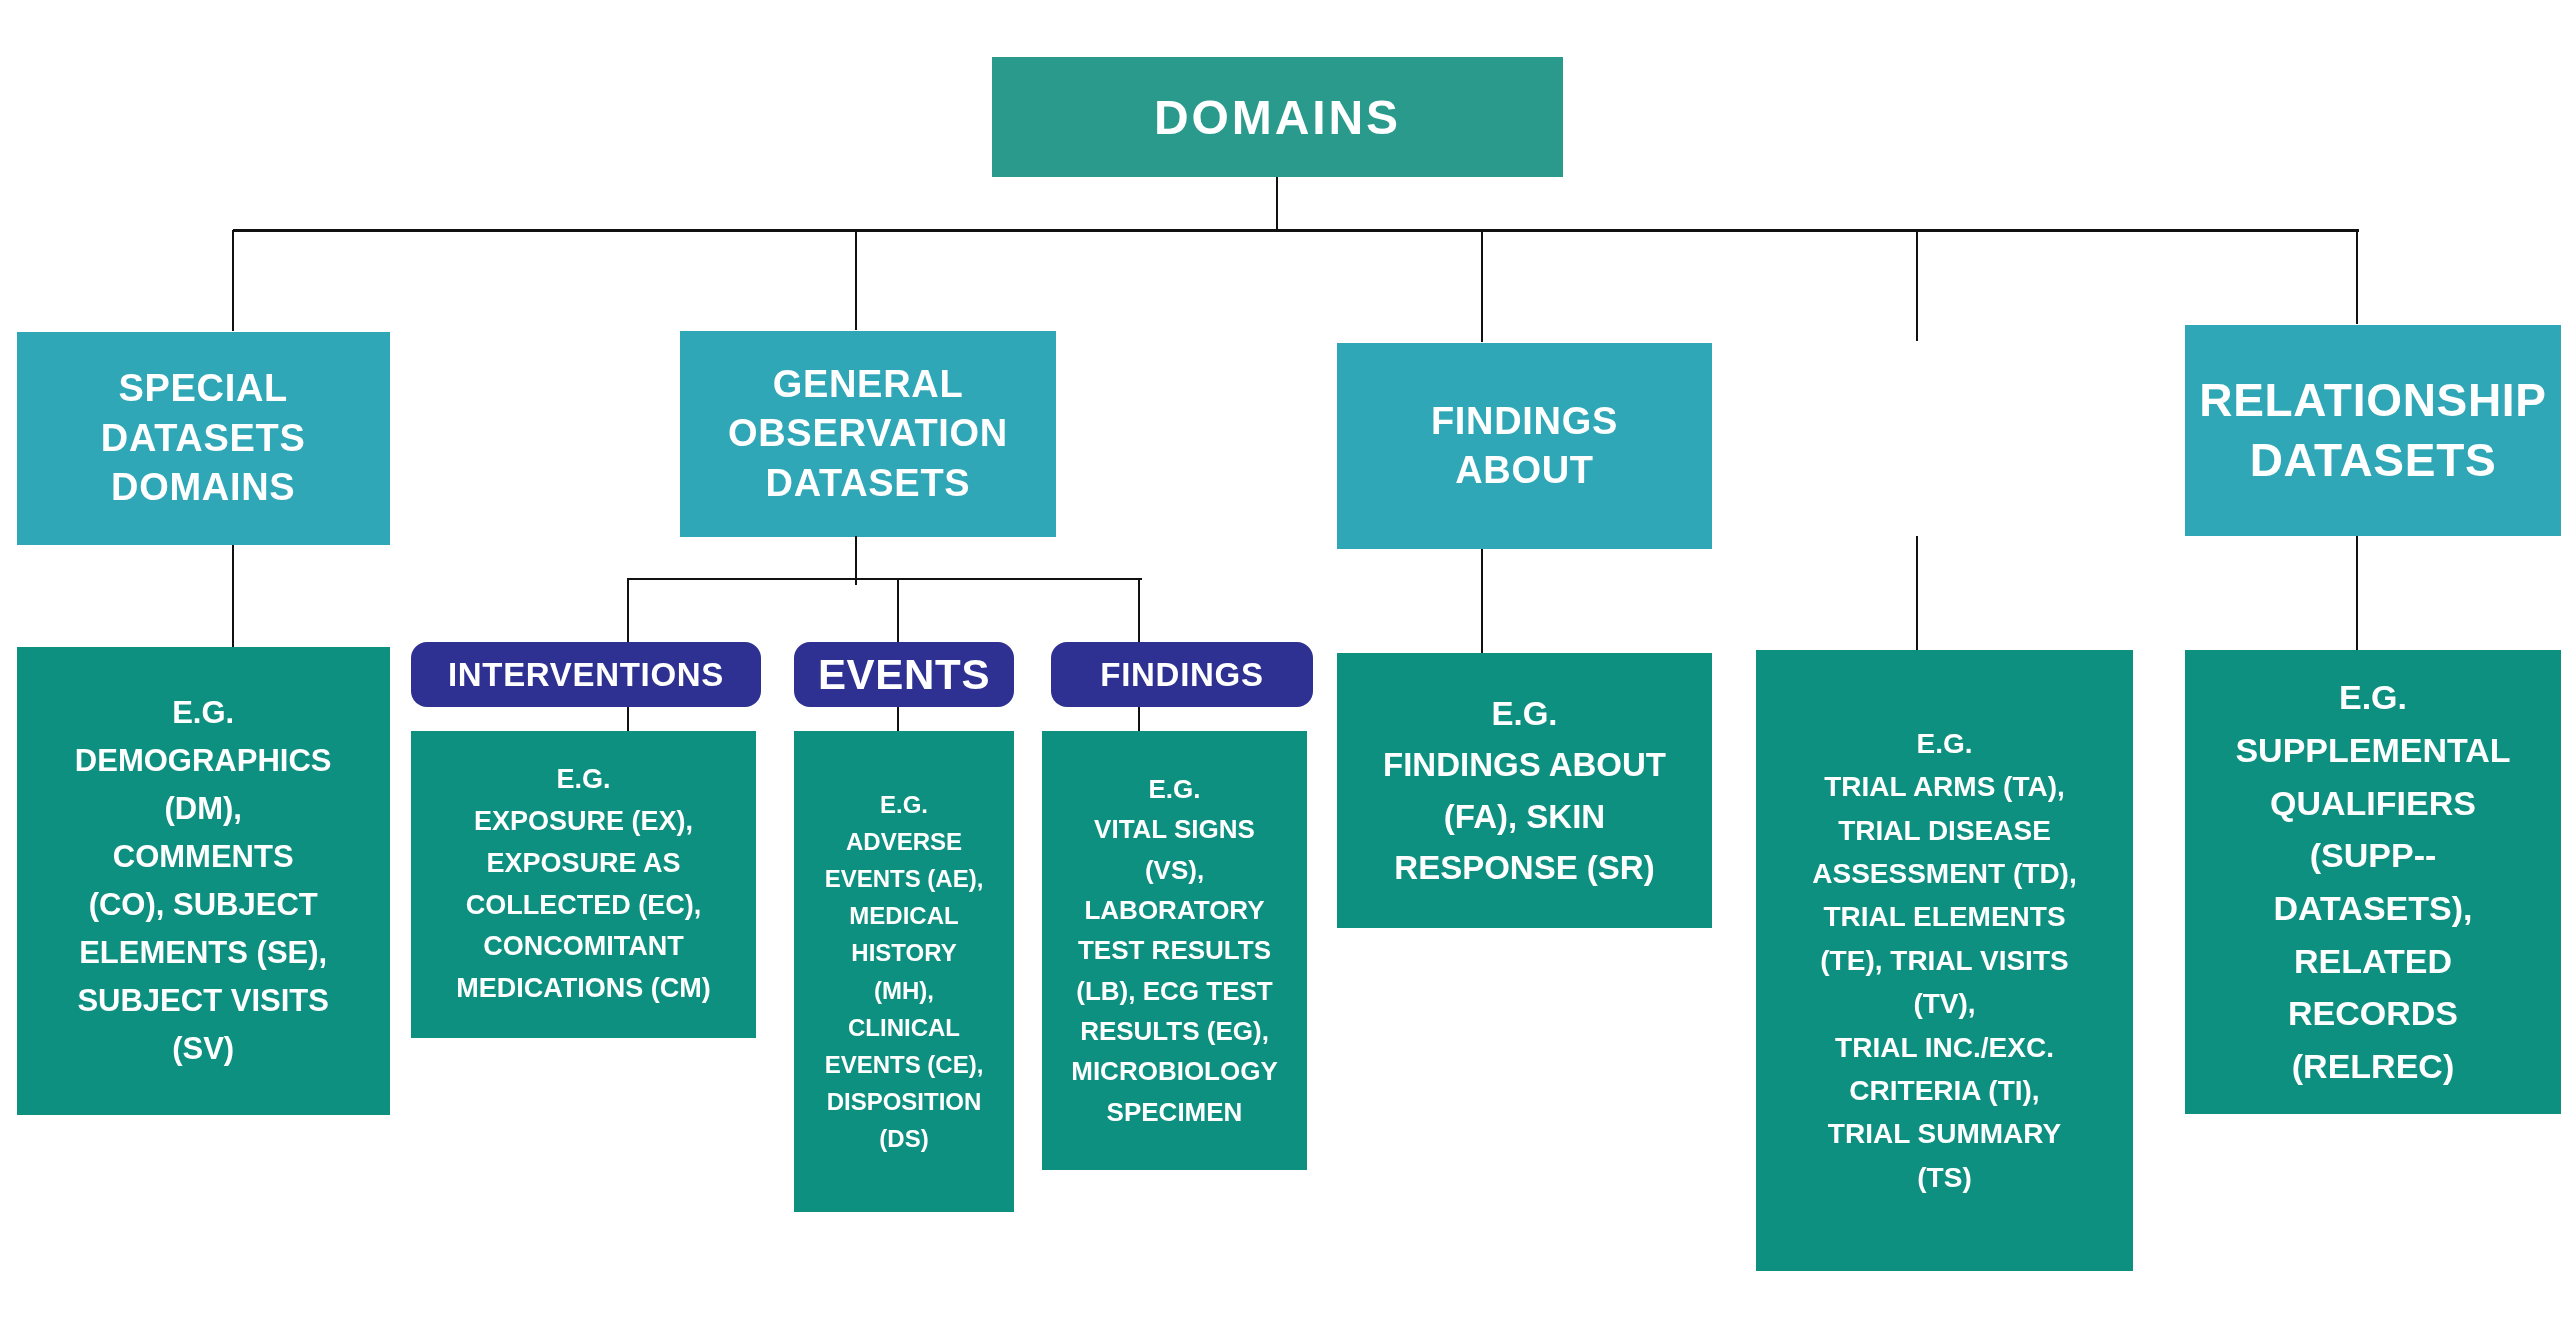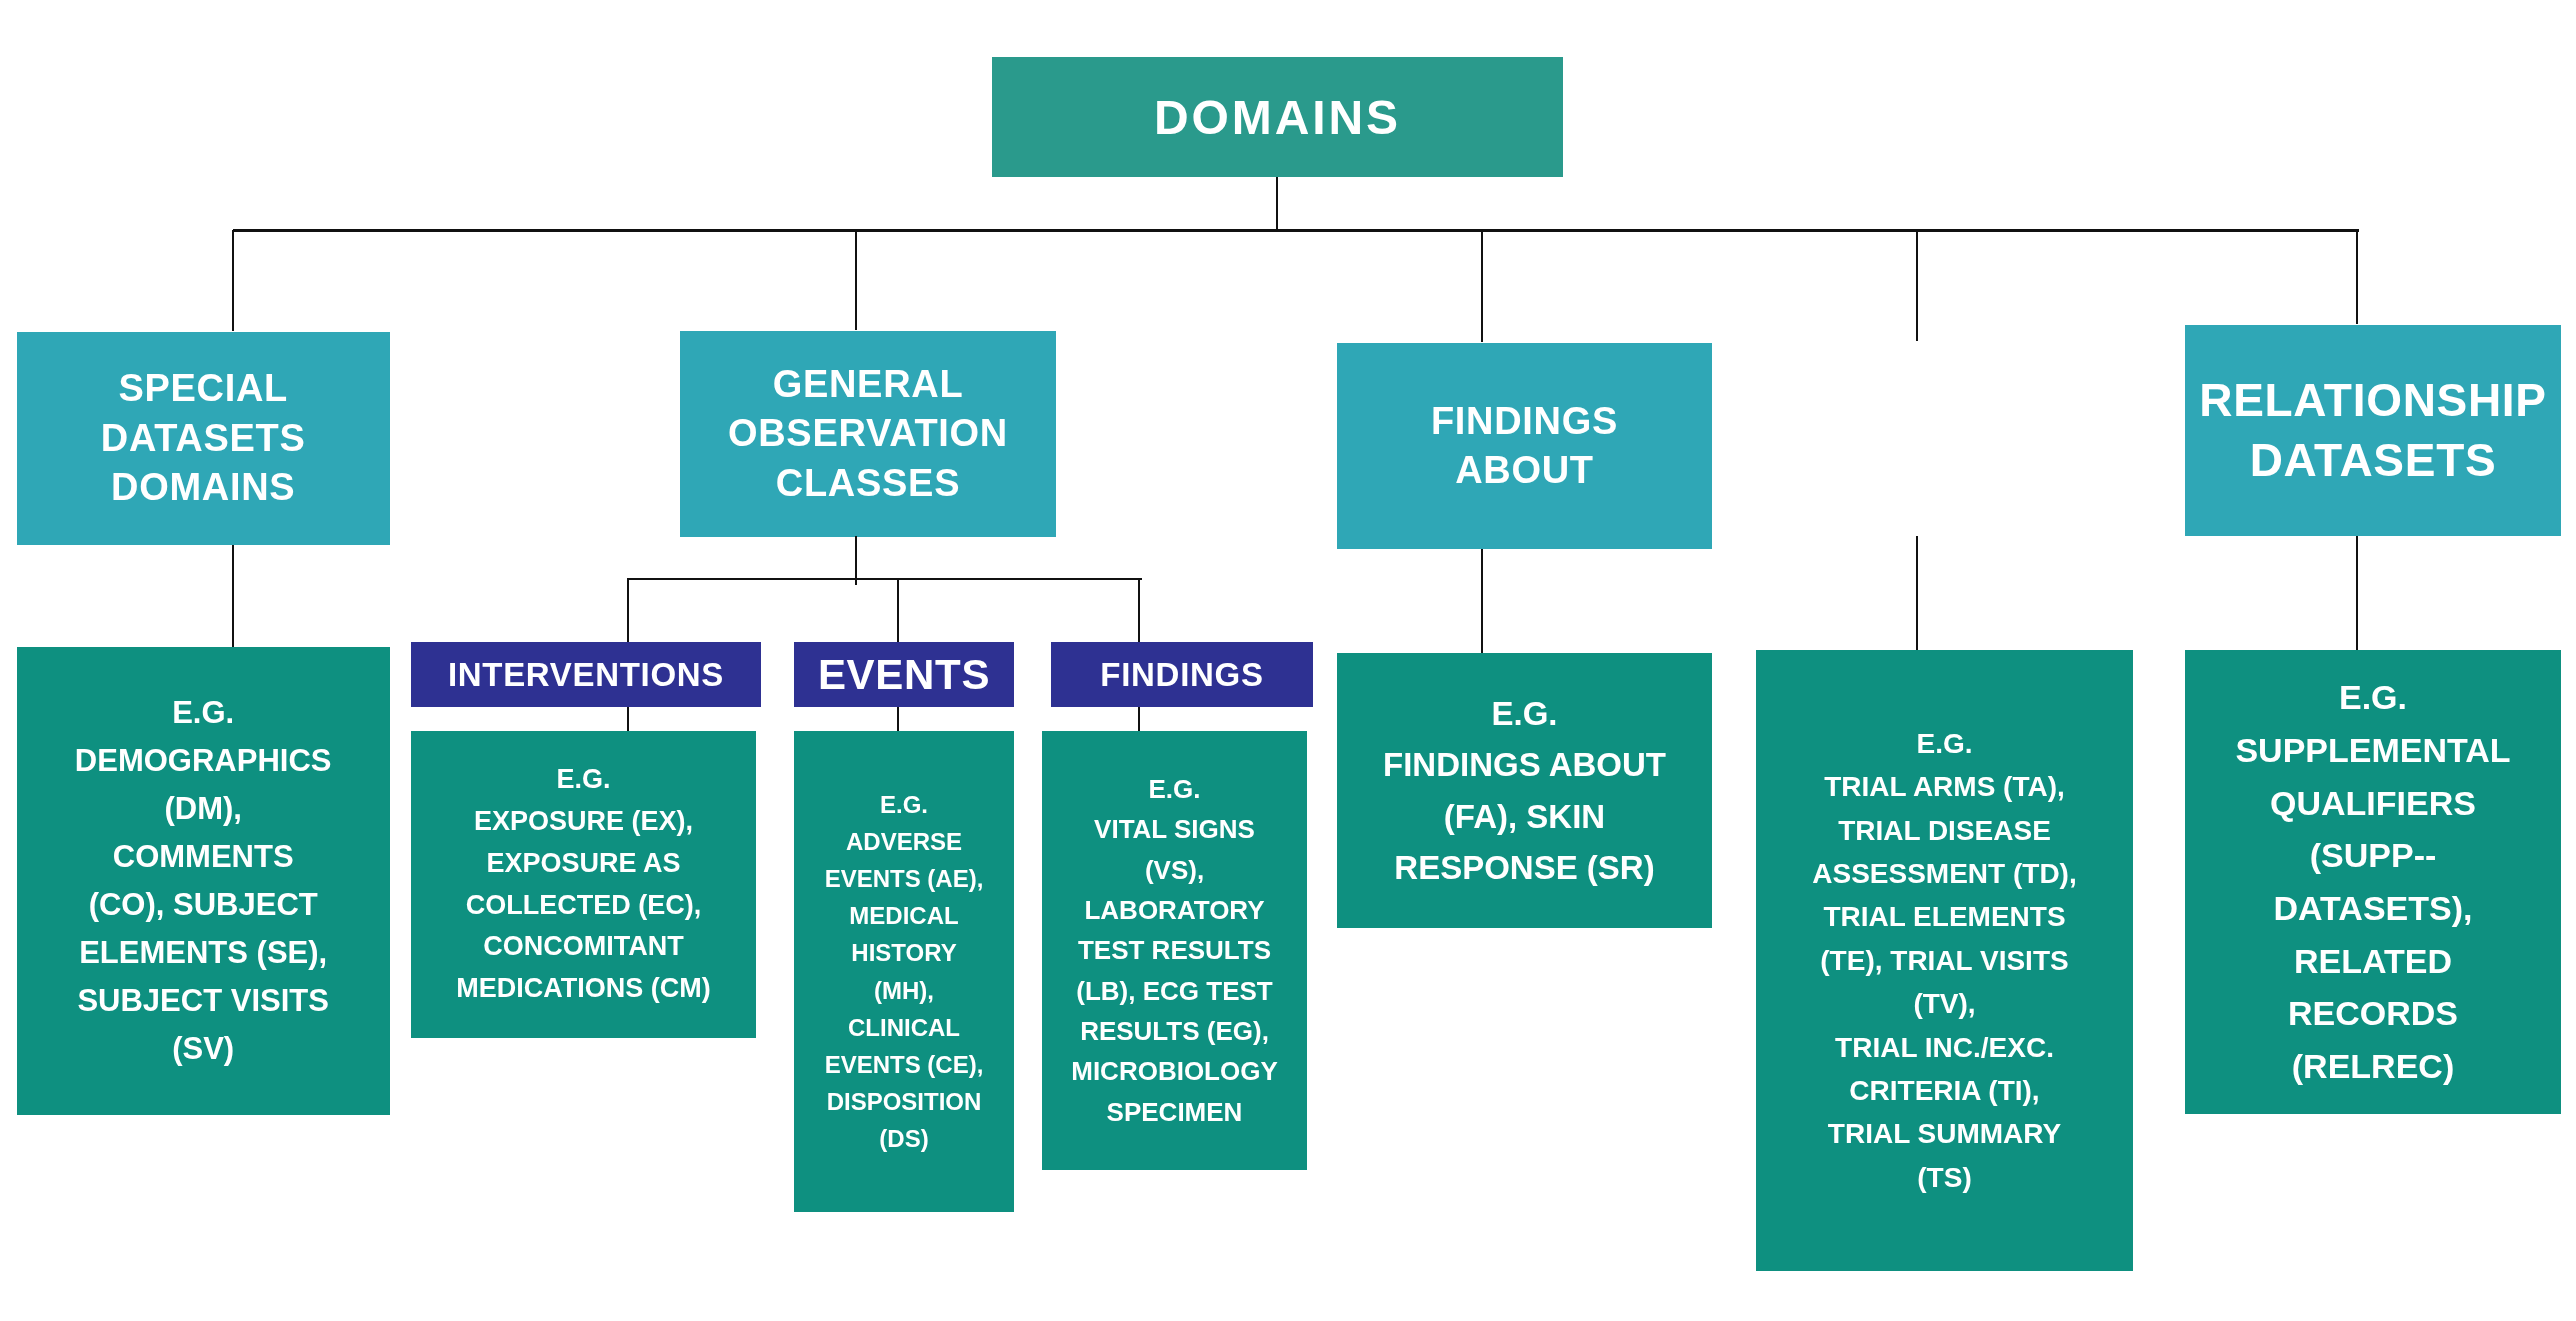--- a/index.html
+++ b/index.html
@@ -7,21 +7,21 @@
     position:relative;width:2240px;height:1321px;background:#ffffff;
     font-family:"Liberation Sans","DejaVu Sans",sans-serif;
   }
   .box{
     position:absolute;display:flex;align-items:center;justify-content:center;
     text-align:center;color:#ffffff;font-weight:700;
     white-space:pre-line;box-sizing:border-box;padding:2.9px;
   }
   .teal{background:var(--teal,#2A9A8C);}
   .cyan{background:var(--cyan,#2FA7B6);letter-spacing:0.7px;line-height:1.3;}
-  .navy{background:var(--navy,#2E3192);letter-spacing:0.7px;}
+  .navy{background:var(--navy,#2E3192);letter-spacing:0.7px;border-radius:16px;}
   .green{background:var(--green,#0E9080);line-height:1.55;letter-spacing:0px;}
   .vline,.hline{position:absolute;background:var(--line,#111111);}
 </style>
 </head>
 <body>
 
 <div id="canvas">
 
   <div class="box teal" style="left:992px;top:57px;width:571px;height:120px;font-size:48px;letter-spacing:2.9px;">
     <span>DOMAINS</span>
@@ -36,21 +36,21 @@
   <div class="vline" style="left:2356px;top:230px;width:2.2px;height:94px;"></div>
 
   <div class="box cyan" style="left:16.7px;top:332px;width:373px;height:213px;font-size:38px;">
     <span>SPECIAL
 DATASETS
 DOMAINS</span>
   </div>
   <div class="box cyan" style="left:680px;top:331px;width:376px;height:206px;font-size:38px;">
     <span>GENERAL
 OBSERVATION
-CLASSES</span>
+DATASETS</span>
   </div>
   <div class="box cyan" style="left:1337px;top:343px;width:375px;height:206px;font-size:38px;">
     <span>FINDINGS
 ABOUT</span>
   </div>
   <div class="box cyan" style="left:2185px;top:325px;width:376px;height:211px;font-size:46px;">
     <span>RELATIONSHIP
 DATASETS</span>
   </div>
 

